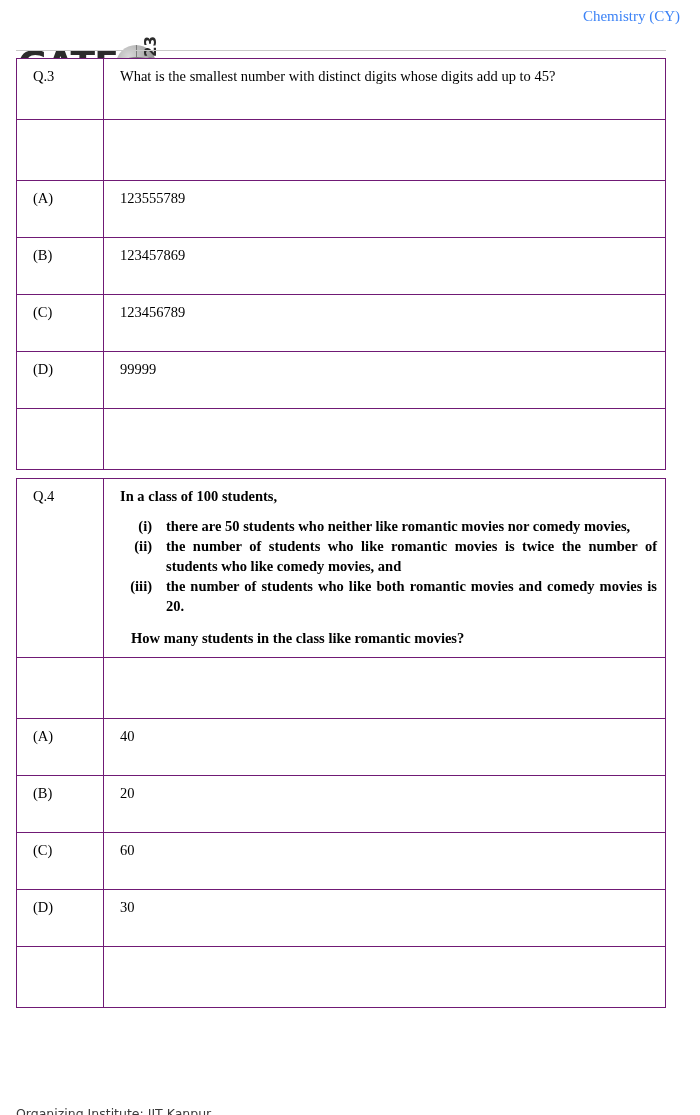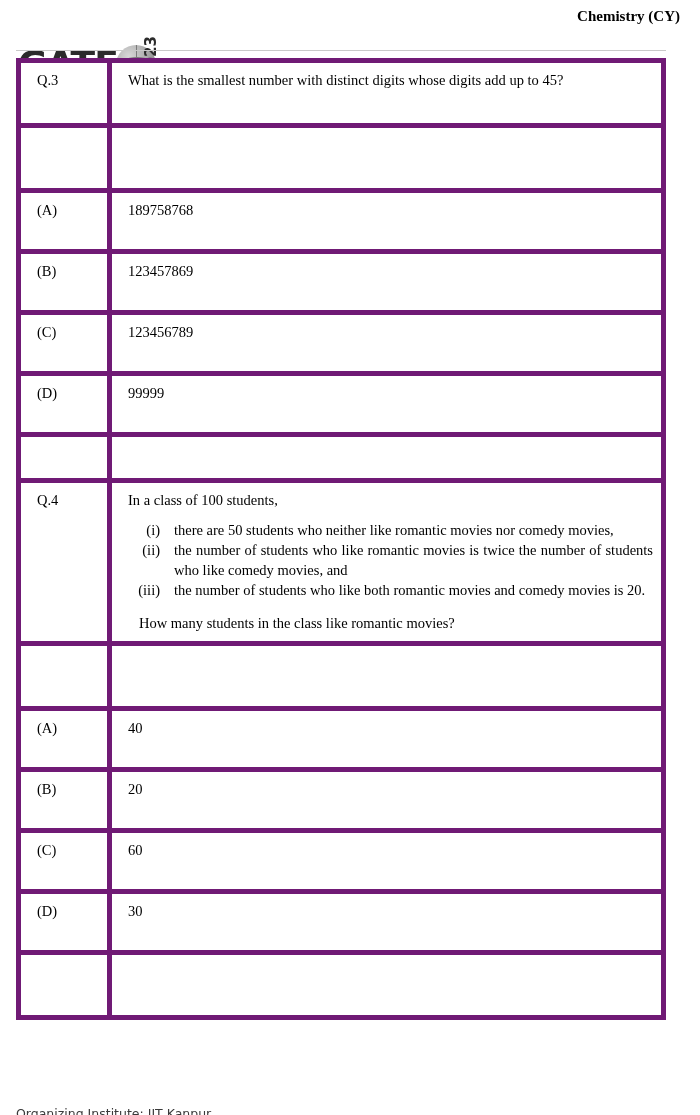--- a/index.html
+++ b/index.html
@@ -84,62 +84,62 @@
     color: #2b2b2b;
     transform: rotate(-90deg);
     transform-origin: center center;
     letter-spacing: 0px;
   }
   .paper-name {
     position: absolute;
     right: 20px;
     top: 8px;
     font-family: "Liberation Serif", serif;
-    font-weight: 700;
+    font-weight: 400;
     font-size: 15px;
-    color: #000000;
+    color: #3b82f6;
   }
   .header-rule {
     position: absolute;
     left: 16px;
     top: 50px;
     width: 650px;
     height: 1px;
     background: #c9c9c9;
   }
 
   
   .q-table {
     position: absolute;
     left: 16px;
     width: 650px;
     border-collapse: collapse;
     table-layout: fixed;
     background: #ffffff;
   }
   .q-table td {
-    border: 5px solid #701a75;
+    border: 1px solid #701a75;
     vertical-align: top;
     padding: 8px 8px 8px 16px;
     font-size: 14.5px;
     line-height: 1.35;
   }
   .col-label {
     width: 62px;
     text-align: left;
   }
   .q-table .cell-label {
     font-size: 14.5px;
   }
   .row-question td { height: 44px; }
   .row-spacer td { height: 44px; }
   .row-option td { height: 40px; }
   .row-tail td { height: 44px; }
 
-  .q4-stem-cell { padding-top: 10px; padding-bottom: 12px; }
+  .q4-stem-cell { padding-top: 10px; padding-bottom: 12px; font-weight: bold; }
 
   .stem-line {
     margin: 0 0 10px 0;
   }
   .roman-list {
     margin: 0 0 0 0;
     padding: 0;
     list-style: none;
   }
   .roman-list li {
@@ -209,21 +209,21 @@
     <tr class="row-question">
       <td class="col-label cell-label">Q.3</td>
       <td>What is the smallest number with distinct digits whose digits add up to 45?</td>
     </tr>
     <tr class="row-spacer">
       <td class="col-label"></td>
       <td></td>
     </tr>
     <tr class="row-option">
       <td class="col-label cell-label">(A)</td>
-      <td>189758768</td>
+      <td>123555789</td>
     </tr>
     <tr class="row-option">
       <td class="col-label cell-label">(B)</td>
       <td>123457869</td>
     </tr>
     <tr class="row-option">
       <td class="col-label cell-label">(C)</td>
       <td>123456789</td>
     </tr>
     <tr class="row-option">

